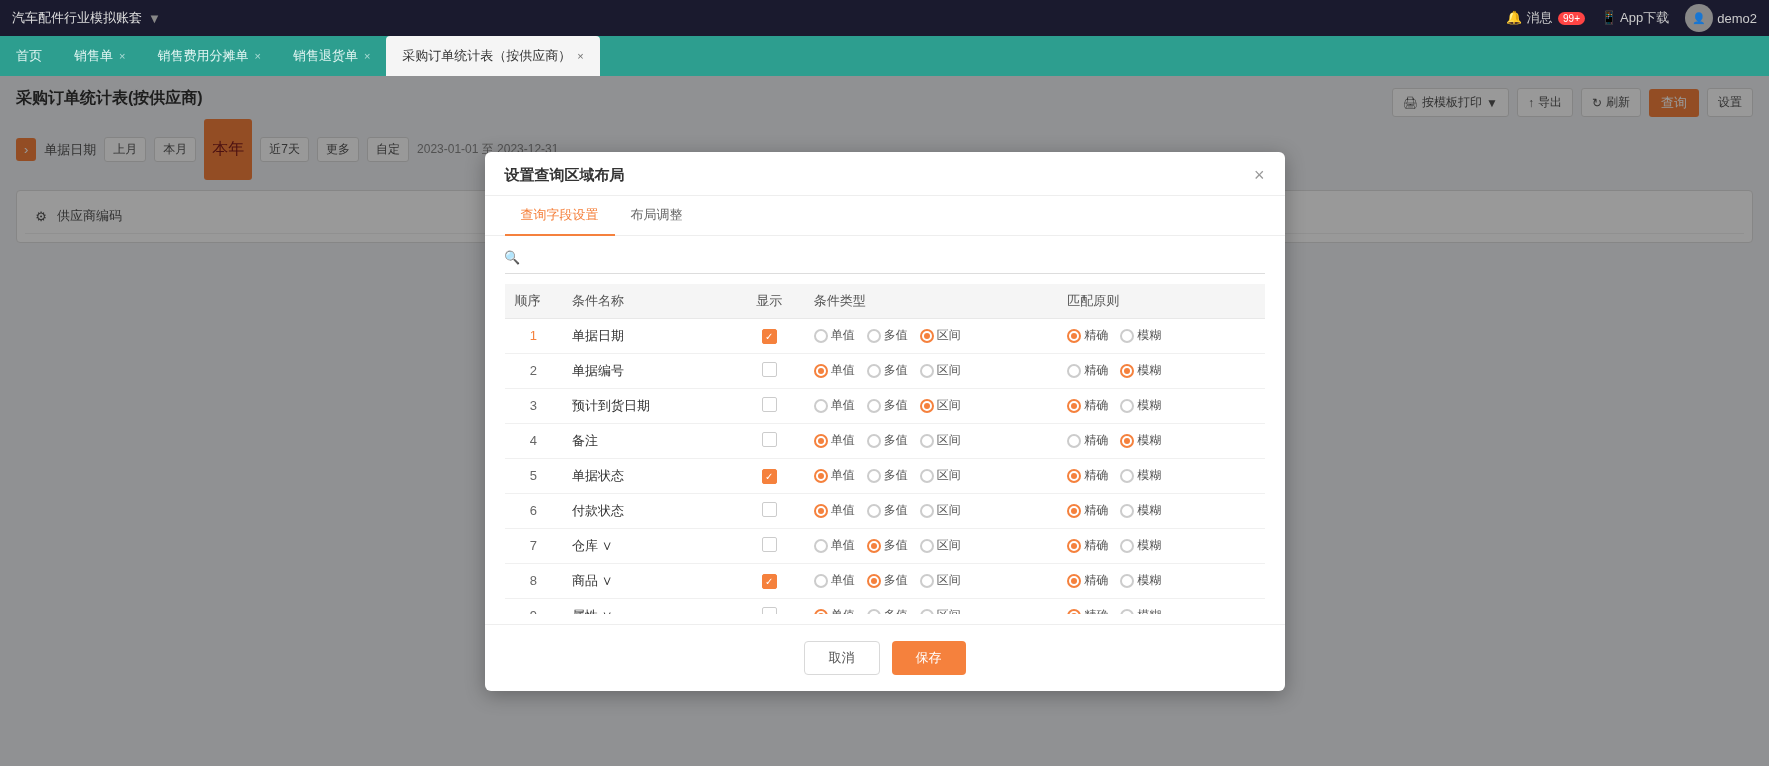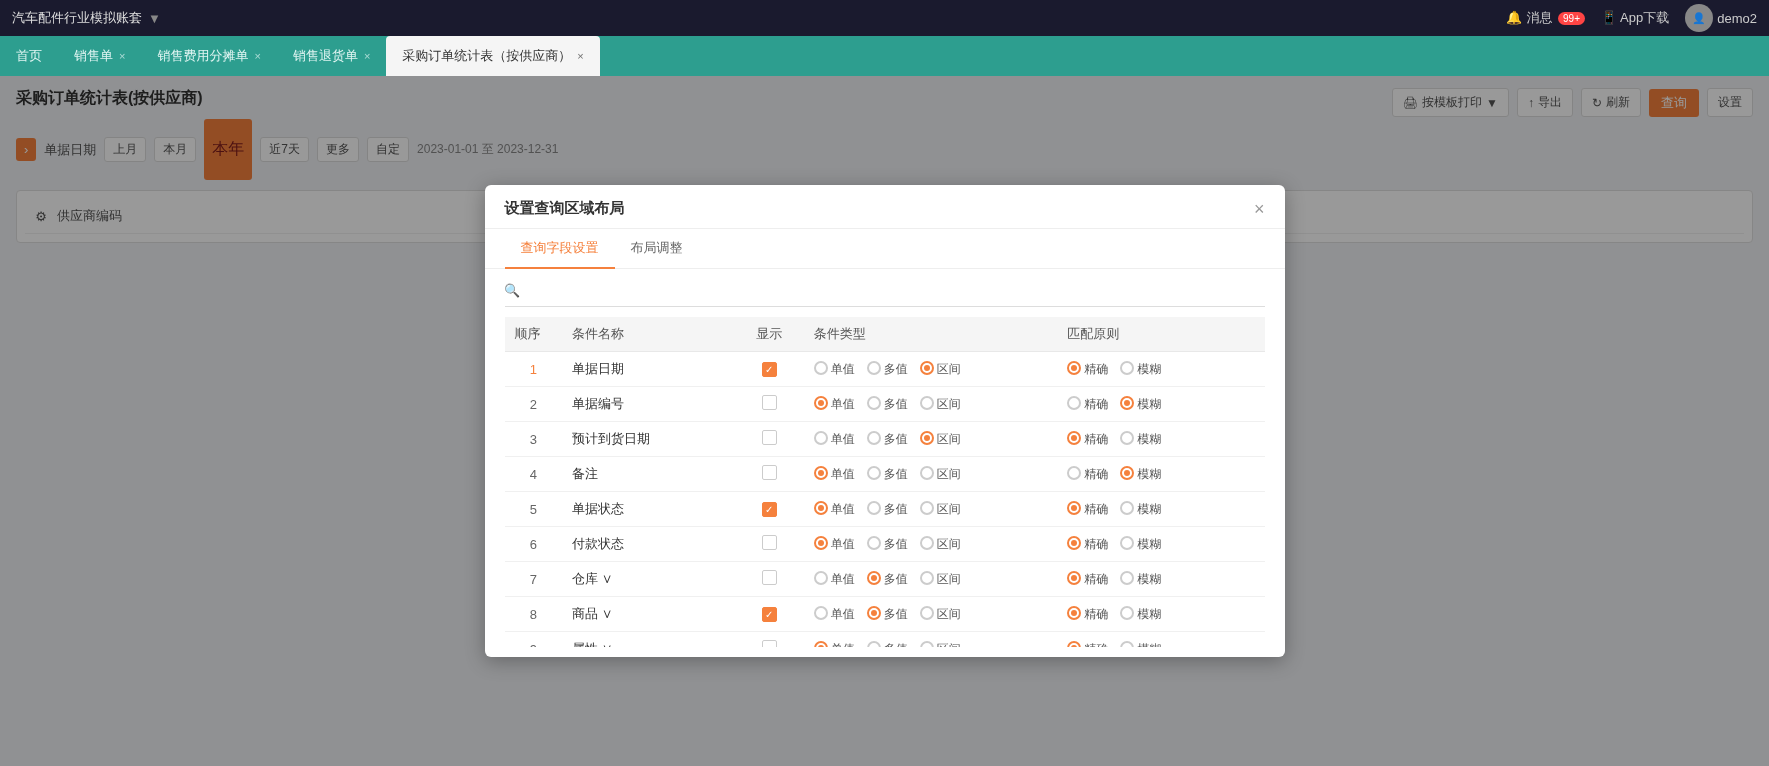--- a/index.html
+++ b/index.html
@@ -247,20 +247,21 @@
 
     
     .radio-group {
       display: flex;
       gap: 12px;
       align-items: center;
     }
 
     .radio-item {
       display: flex;
+      align-items: center;
       gap: 3px;
       font-size: 12px;
       color: #555;
       white-space: nowrap;
     }
 
     .radio-circle {
       width: 14px; height: 14px;
       border-radius: 50%;
       border: 2px solid #ccc;
@@ -747,15 +748,19 @@
                         <span>模糊</span>
                       </div>
                     </div>
                   </td>
                 </tr>
               </tbody>
           </table>
         </div>
       </div>
 
+      <div class="modal-footer">
+        <button class="cancel-btn">取消</button>
+        <button class="save-btn">保存</button>
+      </div>
     </div>
   </div>
 </div>
 
 </body></html>

